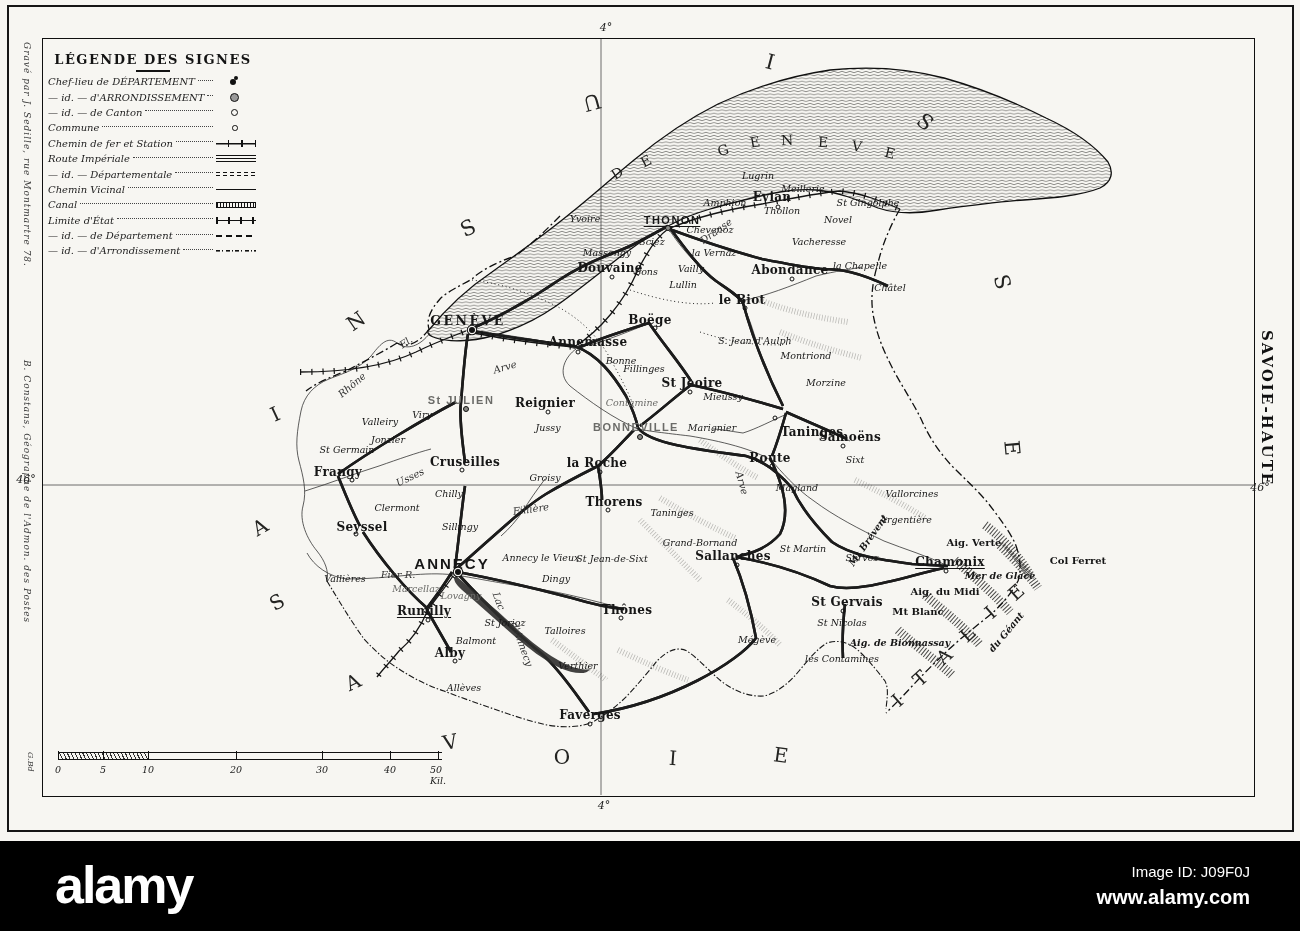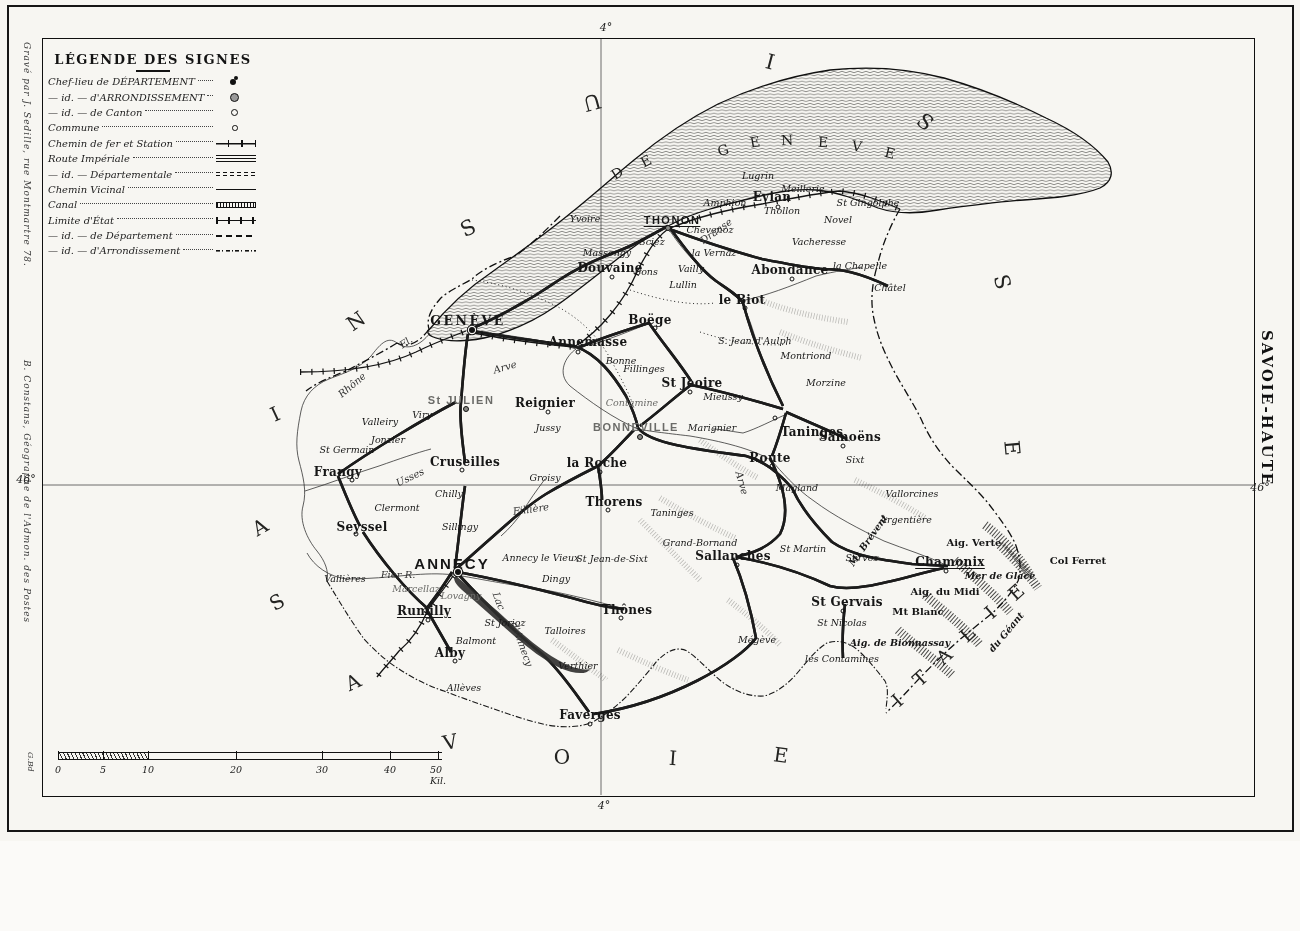--- a/index.html
+++ b/index.html
@@ -467,13 +467,20 @@
         <div class="scale-lab" style="left: 178px;">20</div>
         <div class="scale-tick" style="left: 264px;"></div>
         <div class="scale-lab" style="left: 264px;">30</div>
         <div class="scale-tick" style="left: 332px;"></div>
         <div class="scale-lab" style="left: 332px;">40</div>
         <div class="scale-tick" style="left: 380px;"></div>
         <div class="scale-lab" style="left: 380px;">50 Kil.</div>
       </div>
   </div>
 
+  <div class="wmbar">
+    <div class="wm-brand">alamy</div>
+    <div class="wm-right">
+      <div class="wm-id">Image ID: J09F0J</div>
+      <div class="wm-url">www.alamy.com</div>
+    </div>
+  </div>
 </div>
 
 </body></html>

